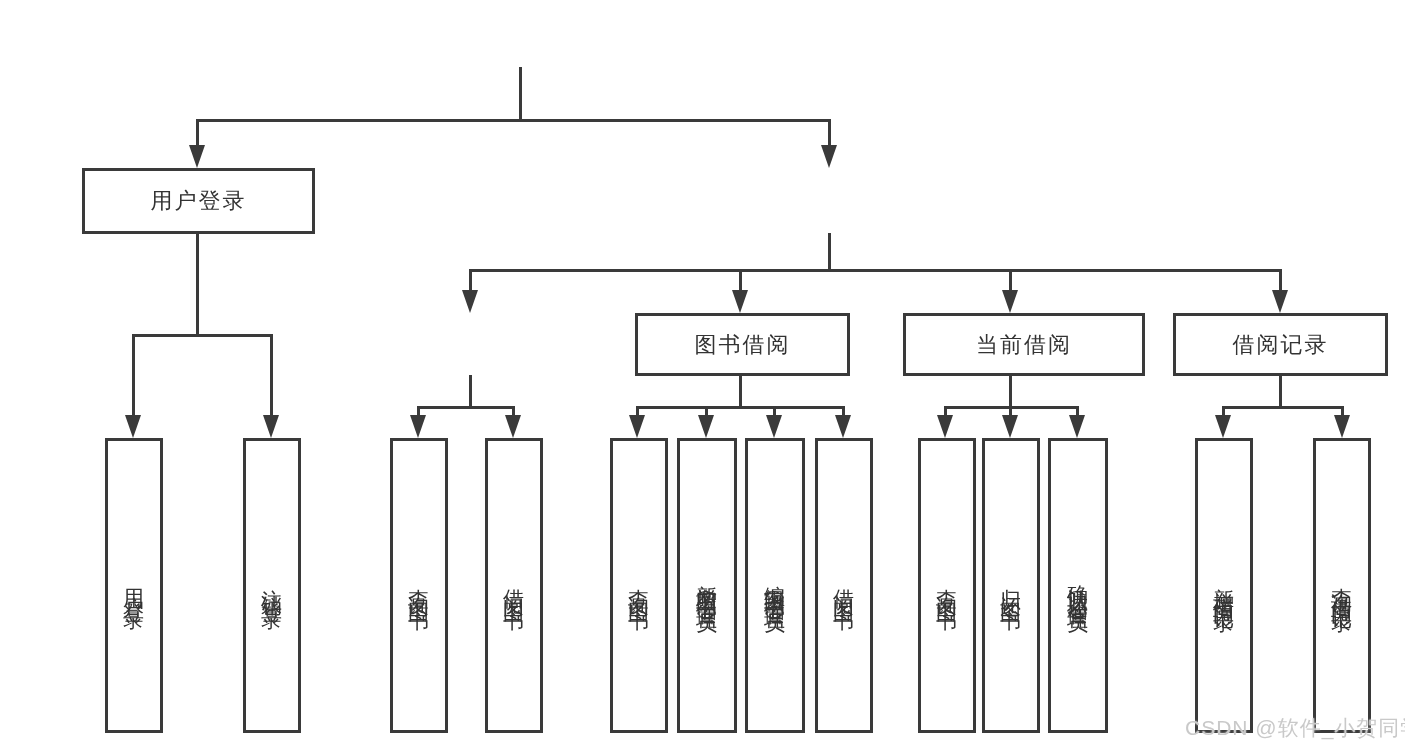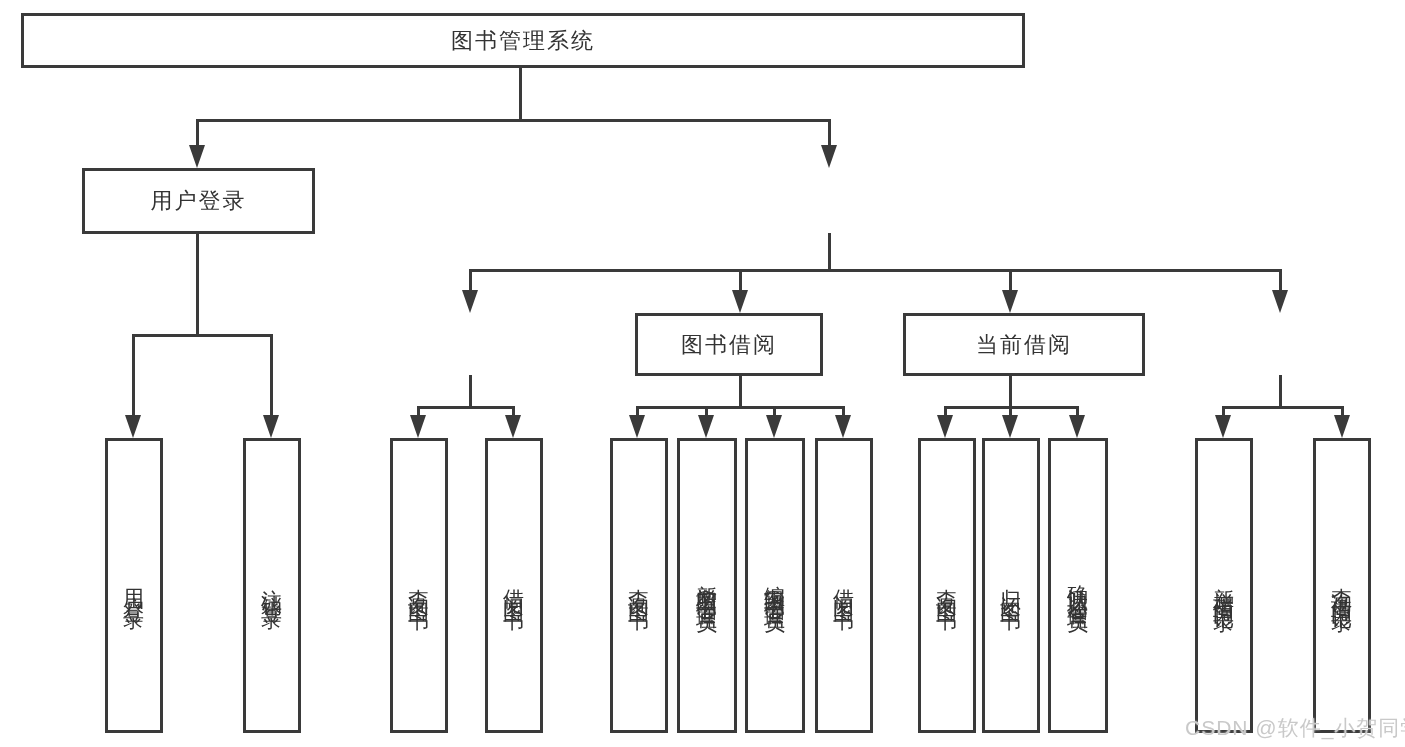--- a/index.html
+++ b/index.html
@@ -66,21 +66,20 @@
     z-index: 10;
     text-shadow: 0 0 2px #ffffff;
     white-space: nowrap;
   }
 </style>
 </head>
 <body>
 
 <div class="canvas">
 
-  <div class="hbox" style="left:21px; top:13px; width:1004px; height:55px;">图书管理系统</div>
 
   <div class="vline" style="left:519px; top:67px; height:53px;"></div>
   <div class="hline" style="left:197px; top:119px; width:634px;"></div>
   <div class="vline" style="left:196px; top:119px; height:28px;"></div>
   <div class="arrow-down" style="left:189px; top:145px;"></div>
   <div class="vline" style="left:828px; top:119px; height:28px;"></div>
   <div class="arrow-down" style="left:821px; top:145px;"></div>
 
   <div class="hbox" style="left:82px; top:168px; width:233px; height:66px;">用户登录</div>
 
@@ -95,22 +94,23 @@
   <div class="hline" style="left:469px; top:269px; width:813px;"></div>
   <div class="vline" style="left:469px; top:269px; height:23px;"></div>
   <div class="arrow-down" style="left:462px; top:290px;"></div>
   <div class="vline" style="left:739px; top:269px; height:23px;"></div>
   <div class="arrow-down" style="left:732px; top:290px;"></div>
   <div class="vline" style="left:1009px; top:269px; height:23px;"></div>
   <div class="arrow-down" style="left:1002px; top:290px;"></div>
   <div class="vline" style="left:1279px; top:269px; height:23px;"></div>
   <div class="arrow-down" style="left:1272px; top:290px;"></div>
 
-  <div class="hbox" style="left:635px; top:313px; width:188px; height:63px;">图书借阅</div>
+  <div class="hbox" style="left:635px; top:313px; width:215px; height:63px;">图书借阅</div>
   <div class="hbox" style="left:903px; top:313px; width:242px; height:63px;">当前借阅</div>
+  <div class="hbox" style="left:1173px; top:313px; width:215px; height:63px;">借阅记录</div>
 
   <div class="vline" style="left:469px; top:375px; height:33px;"></div>
   <div class="hline" style="left:418px; top:406px; width:97px;"></div>
   <div class="vline" style="left:417px; top:406px; height:11px;"></div>
   <div class="arrow-down" style="left:410px; top:415px;"></div>
   <div class="vline" style="left:512px; top:406px; height:11px;"></div>
   <div class="arrow-down" style="left:505px; top:415px;"></div>
 
   <div class="vline" style="left:739px; top:375px; height:33px;"></div>
   <div class="hline" style="left:637px; top:406px; width:207px;"></div>

